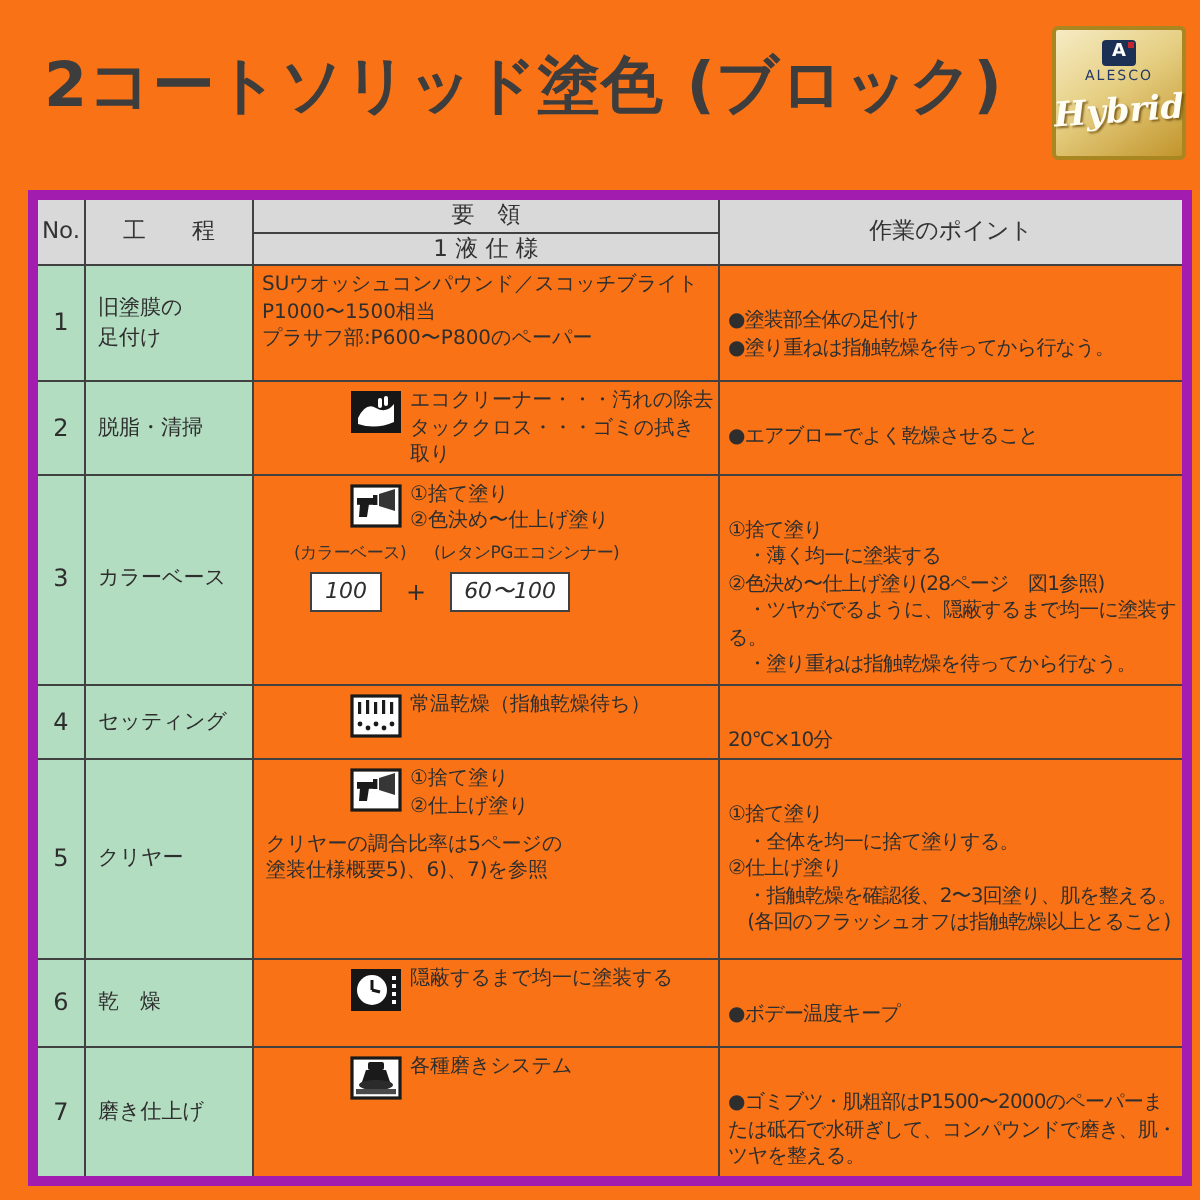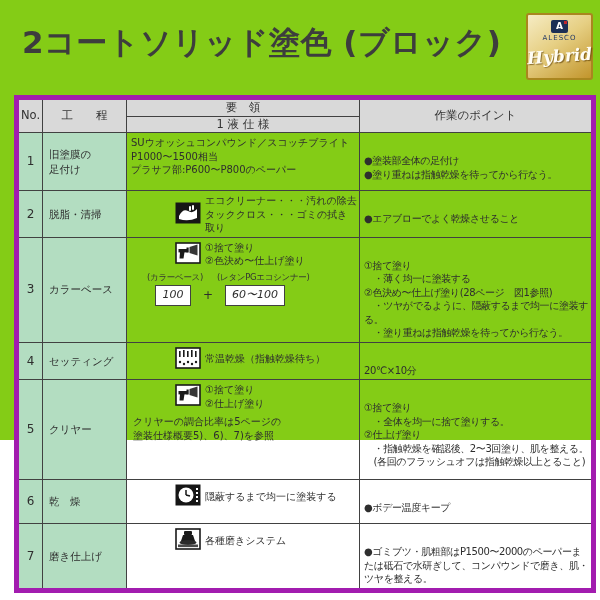--- a/index.html
+++ b/index.html
@@ -1,20 +1,20 @@
 <!DOCTYPE html>
 <html><head>
 <meta charset="utf-8">
 <style>
   html,body{margin:0;padding:0;background:#fff;}
   body{
     width:600px;height:600px;overflow:hidden;position:relative;
     font-family:"DejaVu Sans","Liberation Sans",sans-serif;color:#333;
   }
-  .page{position:relative;width:600px;height:440px;background:#84cc16;}
+  .page{position:relative;width:600px;height:600px;background:#f97316;}
 
   
   .title{
     position:absolute;left:22px;top:22px;
     font-size:31px;font-weight:bold;color:#3d3d3d;letter-spacing:0.5px;
     white-space:nowrap;
   }
 
   
   .logo{
@@ -61,21 +61,21 @@
     background:#b3ddc1;text-align:center;vertical-align:middle;font-size:12px;
   }
   td.proc{
     background:#b3ddc1;vertical-align:middle;text-align:left;
     padding:2px 2px 2px 6px;font-size:10.5px;margin-left:18px;
   }
   td.det{vertical-align:top;padding:3px 2px 2px 4px;}
   td.pts{vertical-align:top;padding:21px 2px 2px 4px;letter-spacing:-0.4px;margin-left:20px;}
   .ln{white-space:pre-wrap;}
 
-  .icon-line{display:flex;align-items:center;gap:4px;padding-left:44px;}
+  .icon-line{display:flex;align-items:flex-start;gap:4px;padding-left:44px;}
   .icon{flex:0 0 auto;display:inline-block;margin-top:1px;}
   .lines{flex:1 1 auto;}
 
   
   .mix{margin-top:4px;padding-left:16px;}
   .mix-labels{font-size:8.5px;letter-spacing:-0.3px;color:#333;display:flex;gap:14px;}
   .mix-boxes{display:flex;align-items:center;gap:12px;margin-top:2px;margin-left:8px;font-style:italic;}
   .mix-box{
     display:inline-block;border:1.5px solid #414141;padding:2px 6px;
     font-size:11px;background:#fff;min-width:22px;text-align:center;

